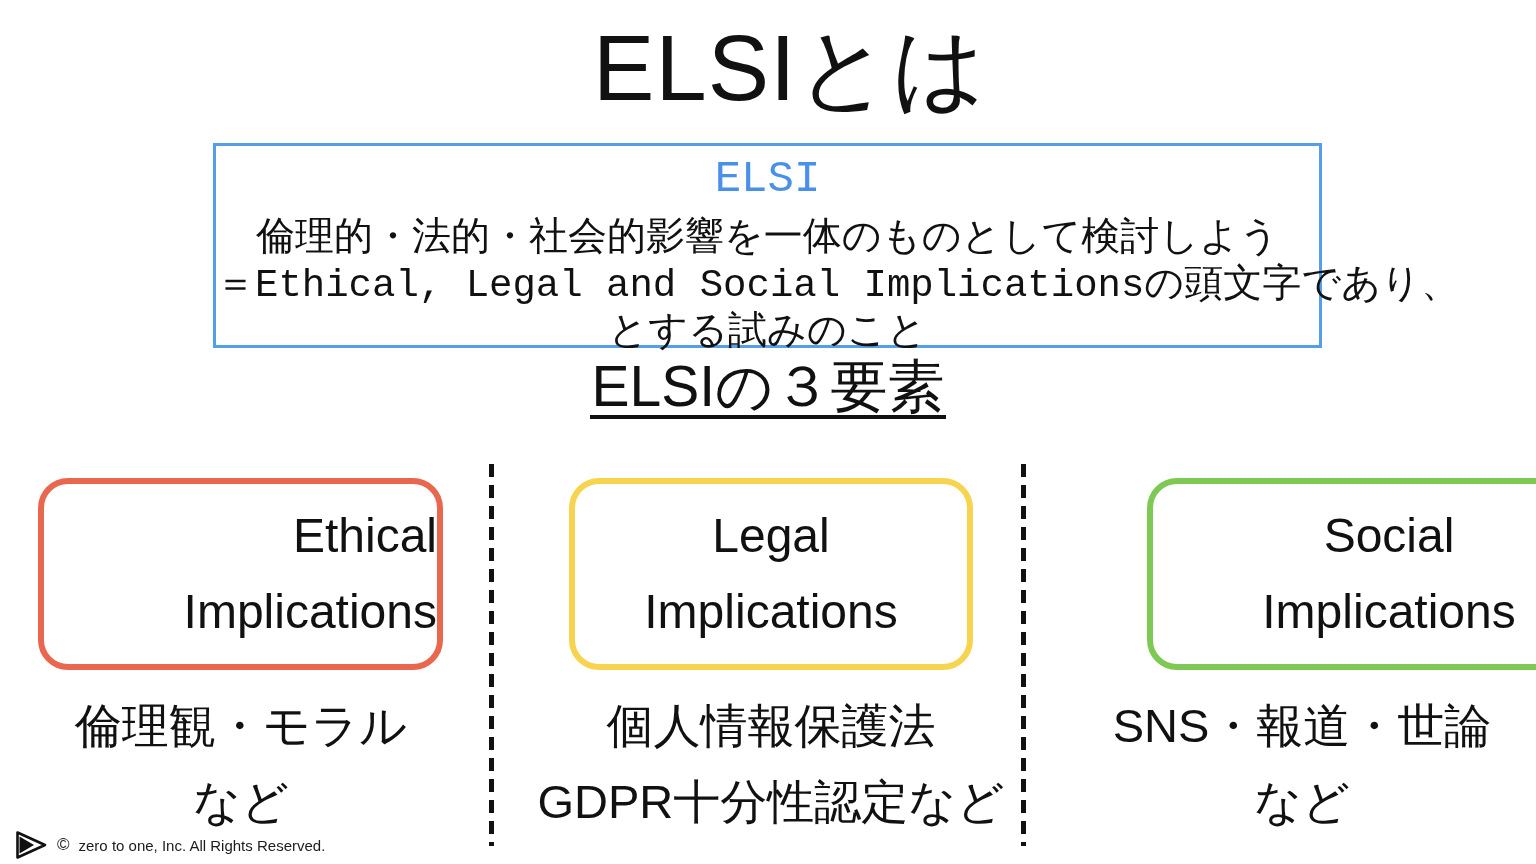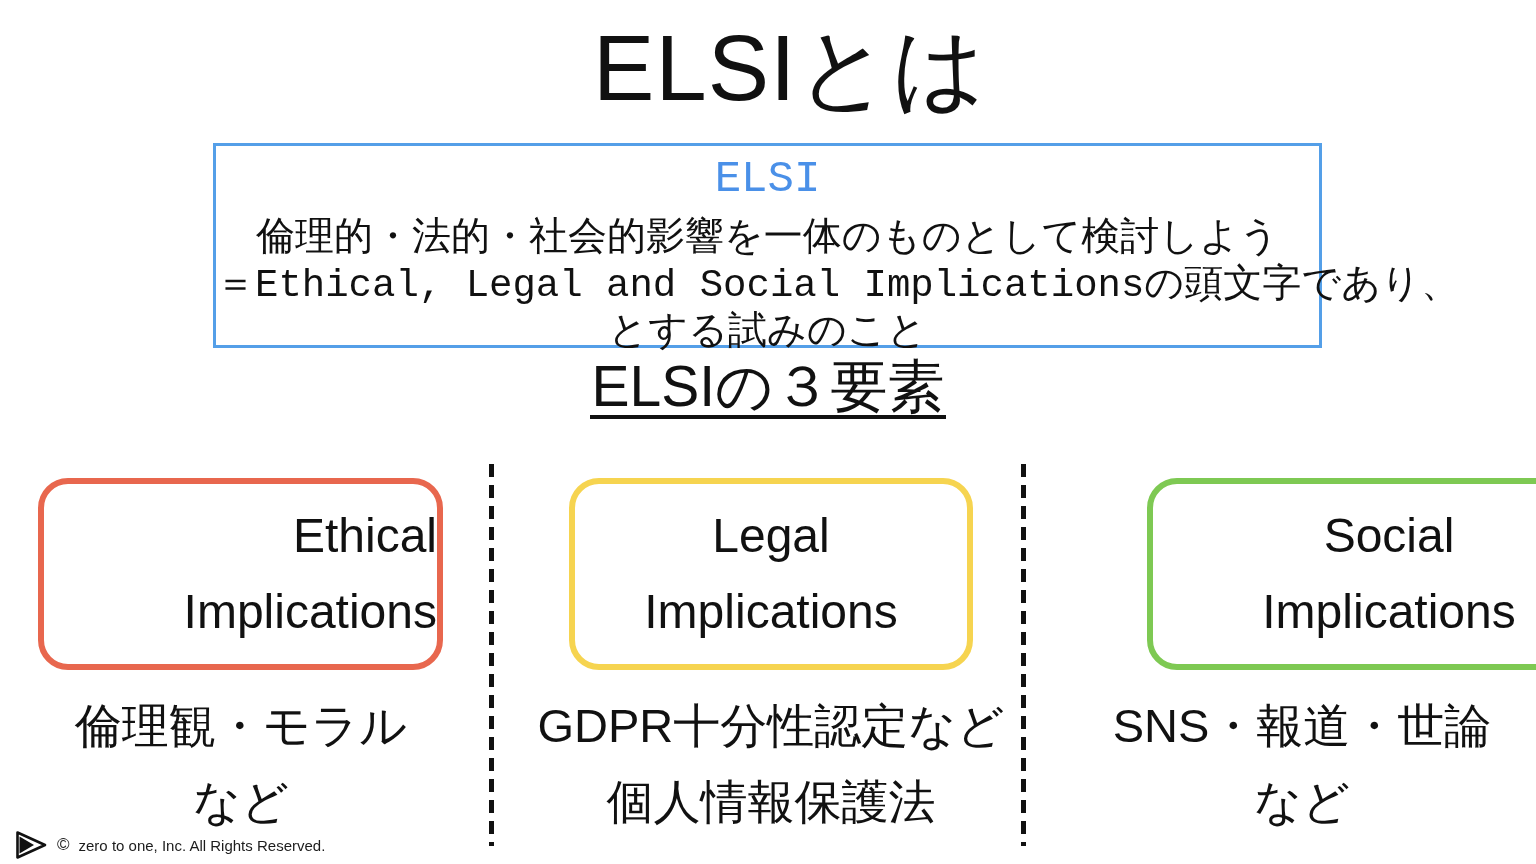--- a/index.html
+++ b/index.html
@@ -143,22 +143,22 @@
   <div class="pillar-box b3" style="border-color: rgb(126, 201, 83);">
     <div>Social</div>
     <div>Implications</div>
   </div>
 
   <div class="pillar-desc d1">
     <div>倫理観・モラル</div>
     <div>など</div>
   </div>
   <div class="pillar-desc d2">
+    <div>個人情報保護法</div>
     <div>GDPR十分性認定など</div>
-    <div>個人情報保護法</div>
   </div>
   <div class="pillar-desc d3">
     <div>SNS・報道・世論</div>
     <div>など</div>
   </div>
 
   <div class="vline v1"></div>
   <div class="vline v2"></div>
 
   <div class="footer">

